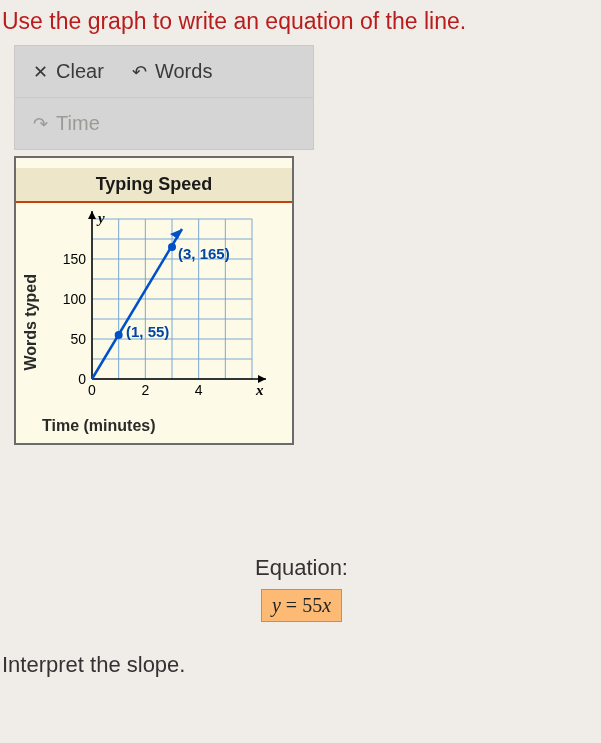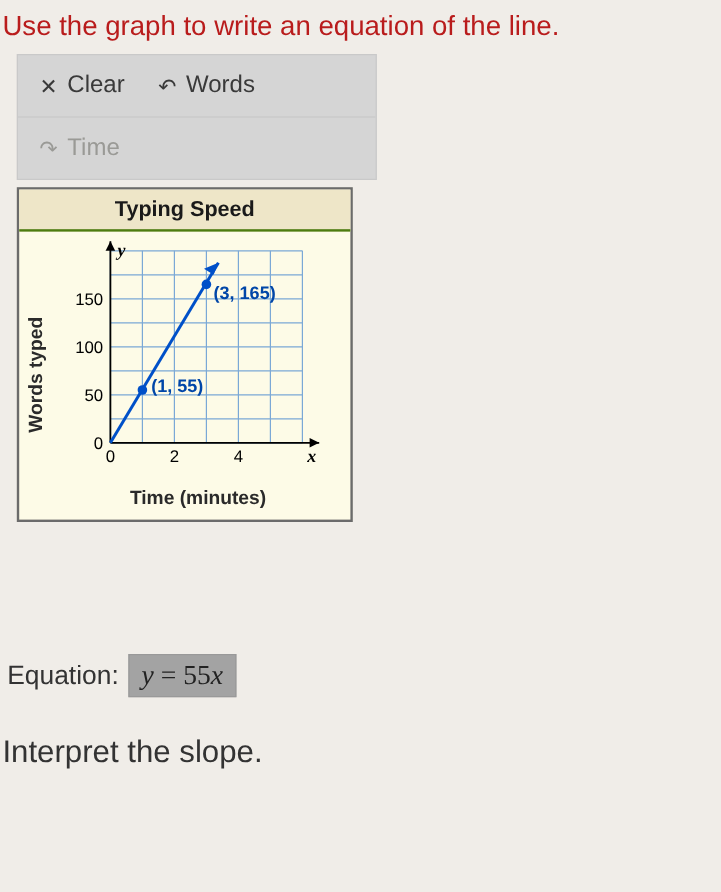--- a/index.html
+++ b/index.html
@@ -42,75 +42,76 @@
   .tool-icon { font-size: 18px; }
   .chart-box {
     width: 280px;
     margin: 6px 0 0 14px;
     background: #fdfbe7;
     border: 2px solid #6b6b6b;
     padding: 0 0 8px 0;
   }
   .chart-title {
     background: #eee6c8;
-    border-bottom: 2px solid #4d7c0f;
+    border-bottom: 2px solid #c2410c;
     font-family: Verdana, sans-serif;
     font-weight: bold;
     font-size: 18px;
     text-align: center;
     padding: 6px 0;
     color: #1a1a1a;
+    margin-top: 10px;
   }
   .chart-body {
     display: flex;
     align-items: center;
     padding: 6px 4px 0 4px;
   }
   .ylabel {
     writing-mode: vertical-rl;
     transform: rotate(180deg);
     font-weight: bold;
     font-size: 16px;
     padding: 0 2px;
   }
   .plot-wrap { flex: 1; position: relative; }
   .xlabel {
     font-weight: bold;
     font-size: 16px;
-    text-align: center;
     margin-top: -2px;
   }
   svg { display: block; }
   .grid-line { stroke: #7aa8d6; stroke-width: 1; }
   .axis { stroke: #000; stroke-width: 1.5; }
   .tick-text { font: 14px Arial; fill: #000; }
   .axis-label { font: italic 600 15px 'Times New Roman', serif; fill: #000; }
   .data-line { stroke: #0050c8; stroke-width: 2.5; fill: none; }
   .data-pt { fill: #0050c8; }
   .pt-label { font: bold 15px Arial; fill: #0046a8; }
   .eq-row {
     display: flex;
     align-items: center;
     gap: 8px;
     margin: 110px 0 0 6px;
     font-size: 22px;
     color: #333;
+    flex-direction: column;
   }
   .eq-box {
     border: 1px solid #999;
-    background: #a3a3a3;
+    background: #fdba74;
     padding: 4px 10px;
     font-family: 'Times New Roman', serif;
-    font-size: 23px;
+    font-size: 20px;
     color: #222;
   }
   .eq-box .var { font-style: italic; }
   .interp {
     margin: 30px 0 0 2px;
-    font-size: 26px;
+    font-size: 22px;
     color: #333;
   }
 </style>
 </head>
 <body>
 
 <div class="prompt">Use the graph to write an equation of the line.</div>
 
 <div class="toolbar">
   <div class="toolbar-row">

